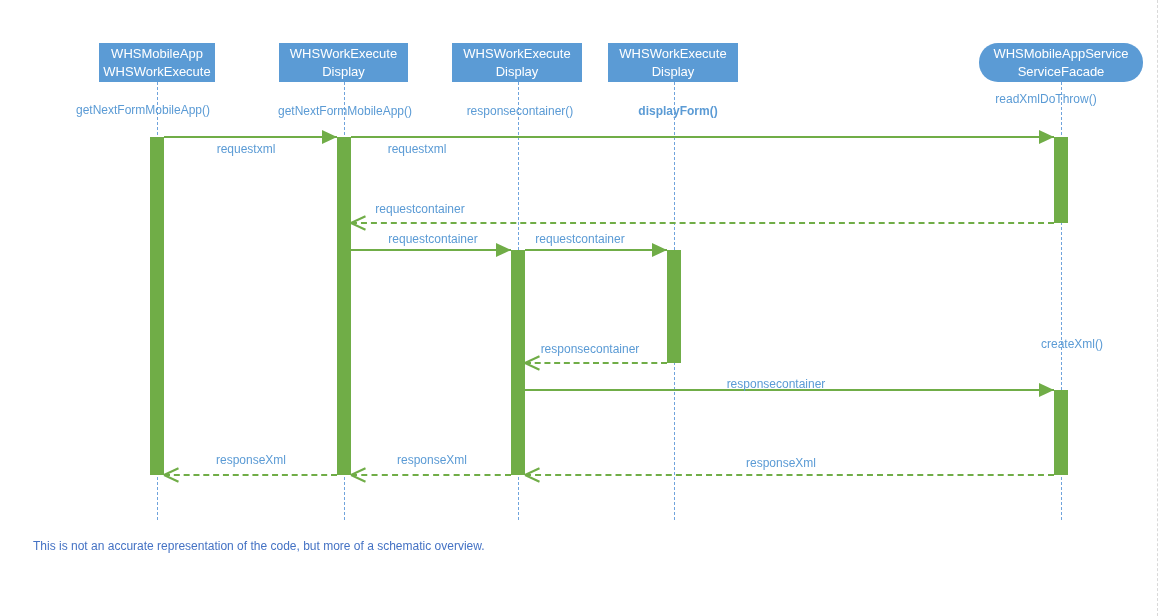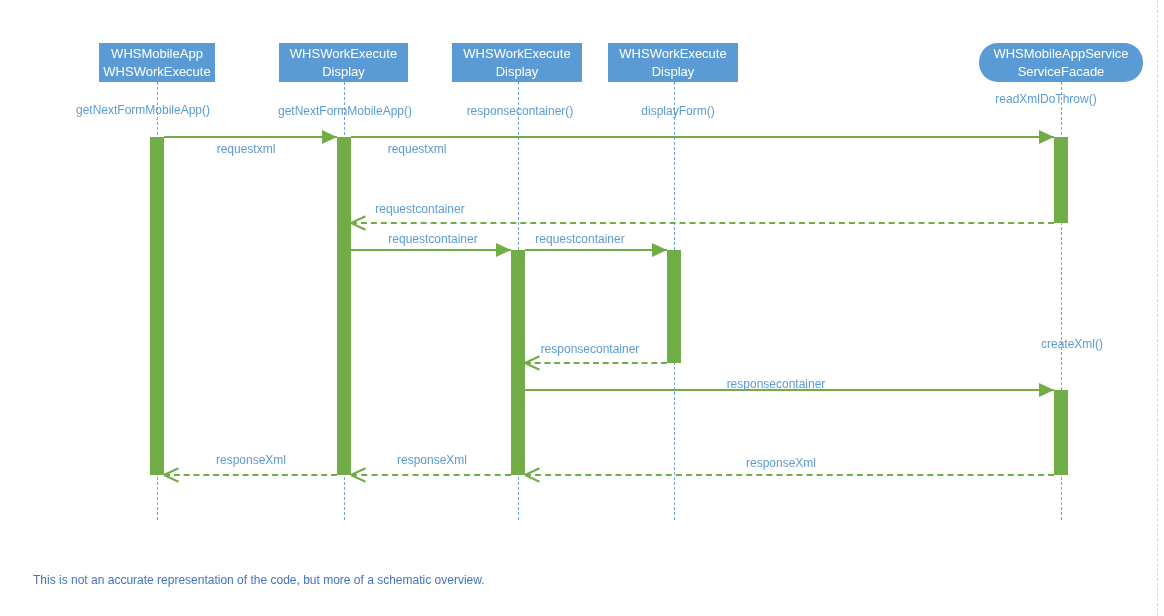--- a/index.html
+++ b/index.html
@@ -92,28 +92,28 @@
       </div>
       <div class="actor-box" style="left: 979px; top: 43px; width: 164px; height: 39px; border-radius: 19px;">
         <div>WHSMobileAppService</div>
         <div>ServiceFacade</div>
       </div>
     </div>
   <div id="layer-labels">
       <div class="diagram-label" style="left: 33px; top: 103px;">getNextFormMobileApp()</div>
       <div class="diagram-label" style="left: 235px; top: 104px;">getNextFormMobileApp()</div>
       <div class="diagram-label" style="left: 410px; top: 104px;">responsecontainer()</div>
-      <div class="diagram-label" style="left: 568px; top: 104px;">displayForm()</div>
+      <div class="diagram-label" style="left: 568px; top: 104px; font-weight: bold;">displayForm()</div>
       <div class="diagram-label" style="left: 936px; top: 92px;">readXmlDoThrow()</div>
       <div class="diagram-label" style="left: 136px; top: 142px;">requestxml</div>
       <div class="diagram-label" style="left: 307px; top: 142px;">requestxml</div>
       <div class="diagram-label" style="left: 310px; top: 202px;">requestcontainer</div>
       <div class="diagram-label" style="left: 323px; top: 232px;">requestcontainer</div>
       <div class="diagram-label" style="left: 470px; top: 232px;">requestcontainer</div>
       <div class="diagram-label" style="left: 480px; top: 342px;">responsecontainer</div>
       <div class="diagram-label" style="left: 666px; top: 377px;">responsecontainer</div>
       <div class="diagram-label" style="left: 141px; top: 453px;">responseXml</div>
       <div class="diagram-label" style="left: 322px; top: 453px;">responseXml</div>
       <div class="diagram-label" style="left: 671px; top: 456px;">responseXml</div>
       <div class="diagram-label" style="left: 962px; top: 337px;">createXml()</div>
     </div>
-  <div class="footer-note" style="left: 33px; top: 573px;">This is not an accurate representation of the code, but more of a schematic overview.</div>
+  <div class="footer-note" style="left: 33px; top: 539px;">This is not an accurate representation of the code, but more of a schematic overview.</div>
 </div>
 
 </body></html>

